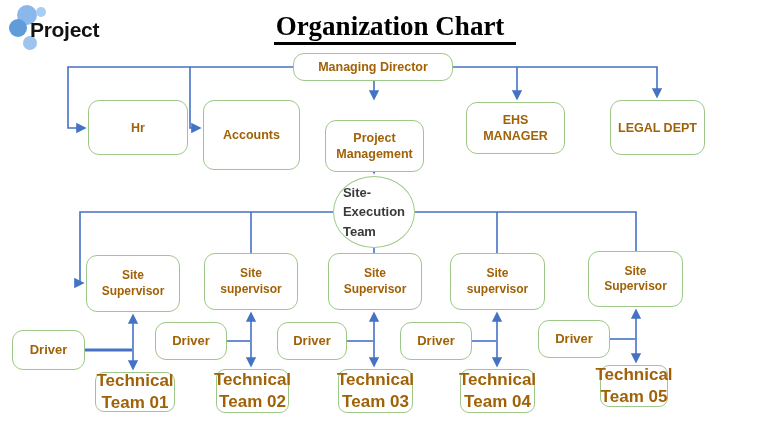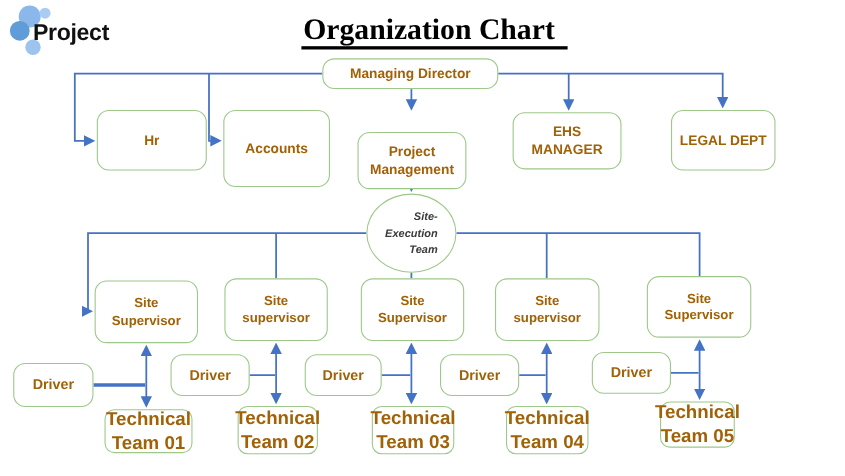--- a/index.html
+++ b/index.html
@@ -19,21 +19,21 @@
   .f-md   { font-size:12.5px; }
   .f-dept { font-size:12.5px; }
   .f-sup  { font-size:12px; }
   .f-drv  { font-size:13px; }
   .f-team { font-size:17px; }
 
   .hub {
     position:absolute; box-sizing:border-box; background:#ffffff;
     border:1.6px solid #9ec88a; border-radius:50%;
     display:flex; align-items:center; justify-content:center;
-    text-align:right; color:#3a3a3a; font-weight:bold; font-size:10px;font-style:italic;
+    text-align:left; color:#3a3a3a; font-weight:bold; font-size:13px;
   }
   .hub span { white-space:pre-line; line-height:1.5; }
 
   .title {
     position:absolute; left:0; right:20px; top:11px; text-align:center;
     font-family:"Liberation Serif", serif; font-weight:bold; font-size:27px; color:#000;padding-left:42px;
   }
   .title span { border-bottom:3px solid #000; padding:0 12px 1px 2px; }
 
   .logo { position:absolute; left:4px; top:2px; width:140px; height:52px; }

